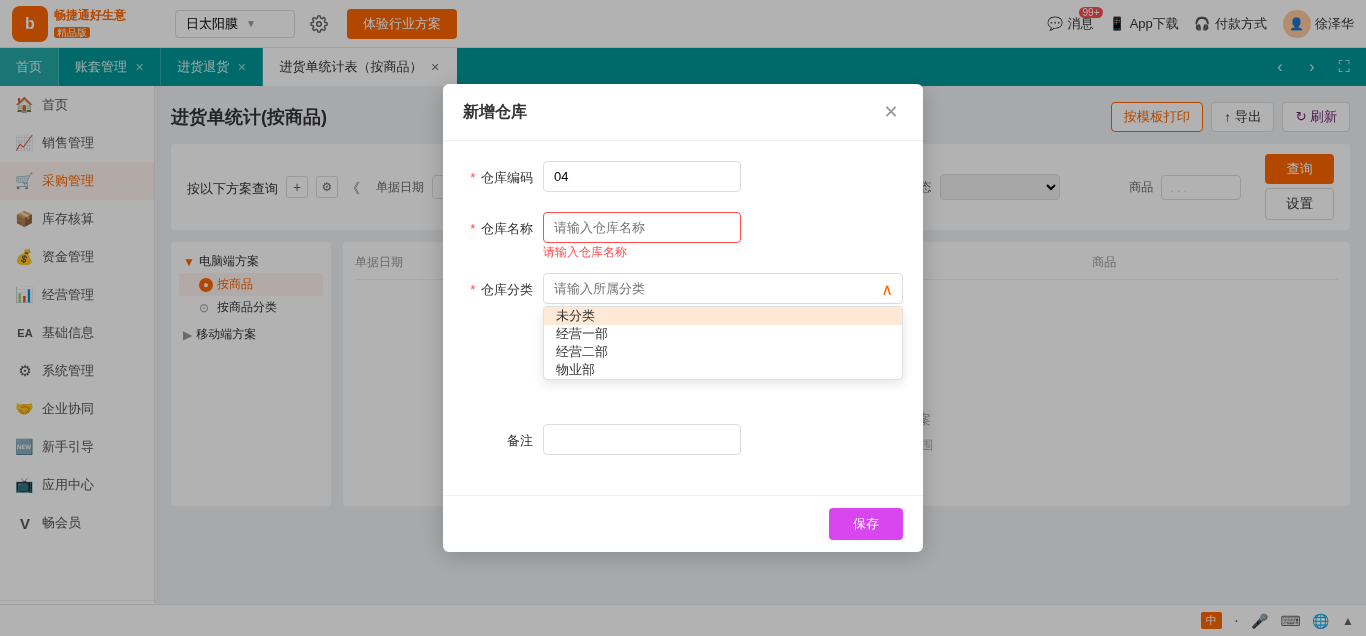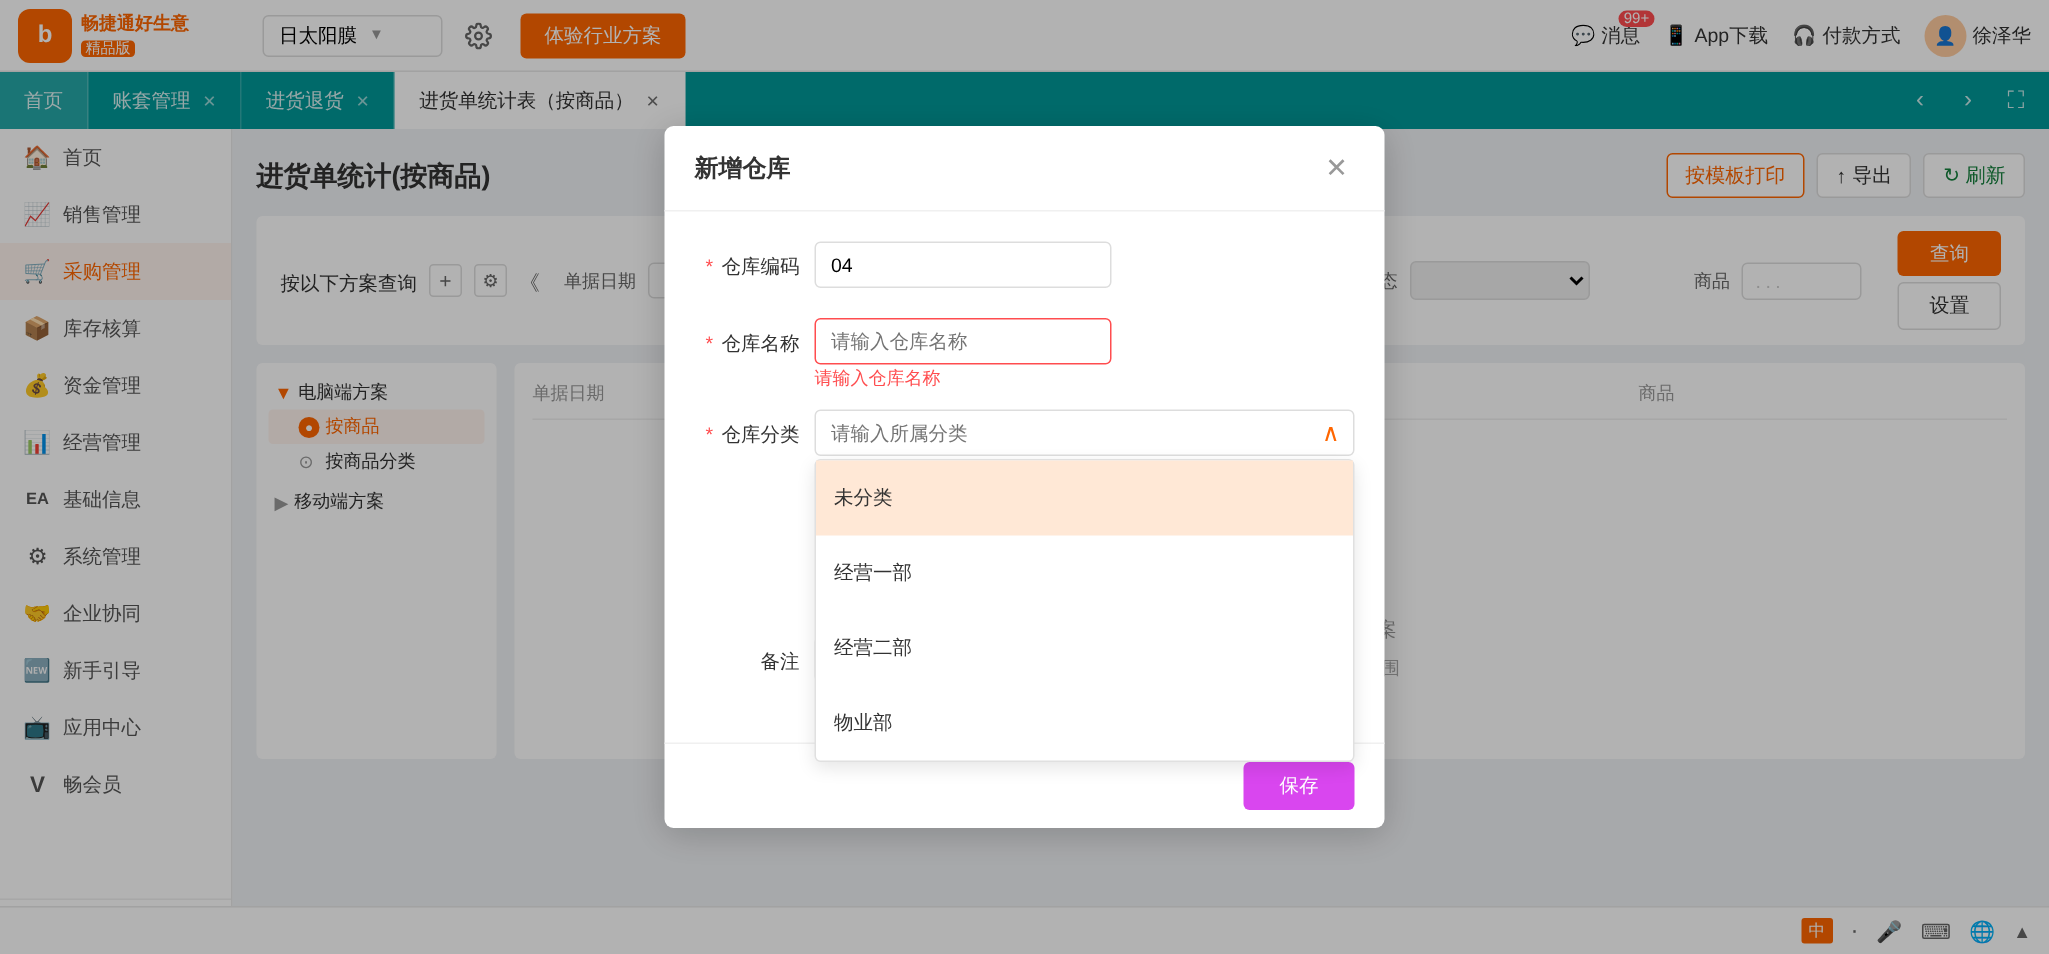--- a/index.html
+++ b/index.html
@@ -124,21 +124,21 @@
       padding: 5px 12px; cursor: pointer;
       display: flex; align-items: center; gap: 4px;
     }
     .btn-export {
       border: 1px solid #ddd; color: #333;
       background: #fff; border-radius: 4px;
       padding: 5px 12px; cursor: pointer;
       display: flex; align-items: center; gap: 4px;
     }
     .btn-refresh {
-      border: 1px solid #ddd; color: #15803d;
+      border: 1px solid #ddd; color: #701a75;
       background: #fff; border-radius: 4px;
       padding: 5px 12px; cursor: pointer;
     }
     .btn-query {
       background: #ff6600; color: #fff;
       border: none; border-radius: 4px;
       padding: 6px 20px; cursor: pointer; font-size: 13px;
     }
     .btn-settings {
       border: 1px solid #ddd; color: #333;
@@ -271,21 +271,21 @@
       top: 100%; left: 0;
       width: 100%;
       background: #fff;
       border: 1px solid #e0e0e0;
       border-radius: 4px;
       box-shadow: 0 4px 12px rgba(0,0,0,0.1);
       z-index: 300;
       margin-top: 2px;
     }
     .dropdown-item {
-      padding: 16px 12px;
+      padding: 0 12px;
       cursor: pointer;
       font-size: 13px;
       color: #333;
     }
     .dropdown-item.selected { background: #ffe8d6; }
 
     
     .modal-footer {
       display: flex; justify-content: flex-end;
       padding: 12px 20px;

